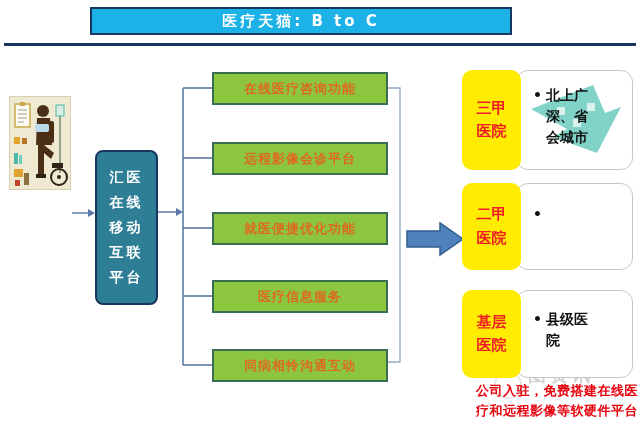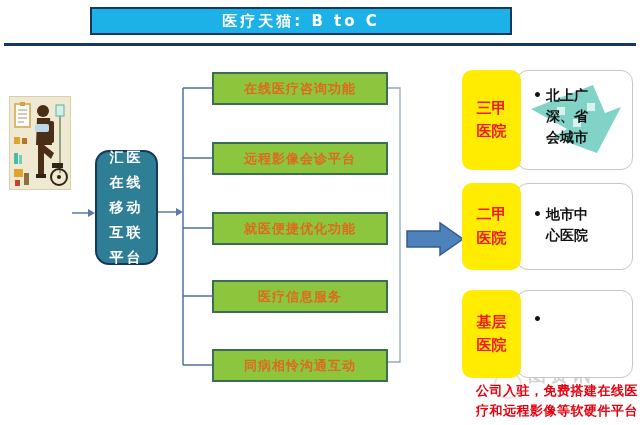--- a/index.html
+++ b/index.html
@@ -26,22 +26,22 @@
   }
   .patient-label{
     position:absolute;left:9px;top:190px;width:62px;height:68px;
     background:#f4a71d;border:1px solid #d98f0e;box-sizing:border-box;
     display:flex;align-items:center;justify-content:center;
     color:#26233a;font-size:17px;font-weight:bold;letter-spacing:2px;
   }
 
   
   .platform-box{
-    position:absolute;left:95px;top:150px;width:63px;height:115px;
-    background:#2e7f96;border:2px solid #17375e;border-radius:14px;
+    position:absolute;left:95px;top:150px;width:63px;height:155px;
+    background:#2e7f96;border:2px solid #17375e;border-radius:8px;
     box-sizing:border-box;display:flex;align-items:center;justify-content:center;
     color:#ffffff;font-size:14px;font-weight:bold;line-height:1.8;
     text-align:center;letter-spacing:3px;
   }
 
   
   .feature{
     position:absolute;left:212px;width:176px;height:33px;
     background:#8cc63e;border:2px solid #3a6e52;box-sizing:border-box;
     display:flex;align-items:center;justify-content:center;
@@ -186,27 +186,27 @@
       <div class="desc-inner">
         <span class="desc-bullet">•</span>
         <span class="pre">北上广
 深、省
 会城市</span>
       </div>
     </div>
     <div class="desc-box" style="top:183px;height:87px">
       <div class="desc-inner" style="padding-top:20px">
         <span class="desc-bullet">•</span>
-        <span class="pre">地市中
-心医院</span>
       </div>
     </div>
     <div class="desc-box" style="top:290px;height:88px">
       <div class="desc-inner" style="padding-top:18px">
         <span class="desc-bullet">•</span>
+        <span class="pre">县级医
+院</span>
       </div>
     </div>
 
     <div class="tier-box" style="top:70px;height:100px">
       <span class="pre">三甲
 医院</span>
     </div>
     <div class="tier-box" style="top:183px;height:87px">
       <span class="pre">二甲
 医院</span>

